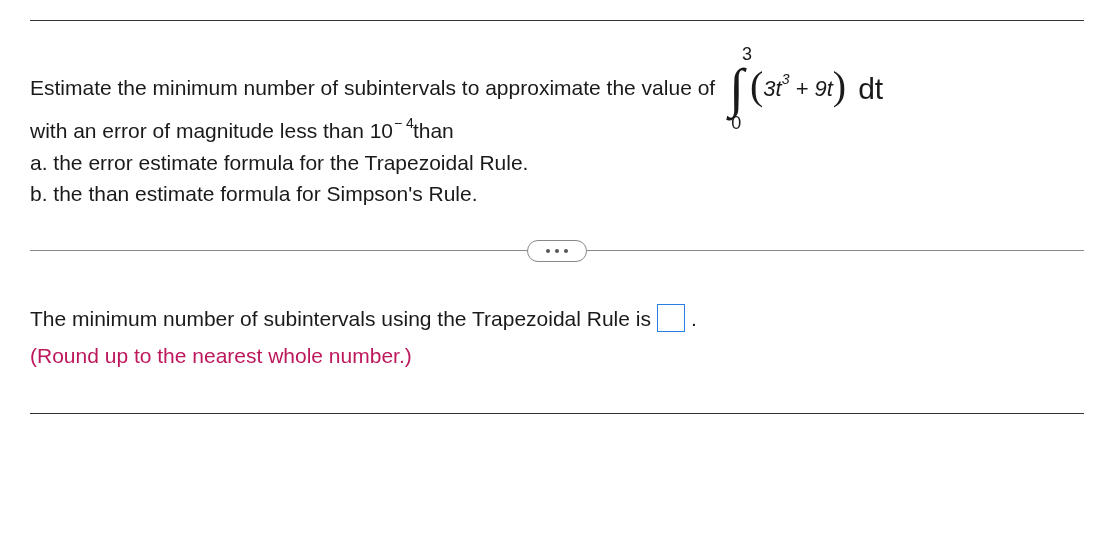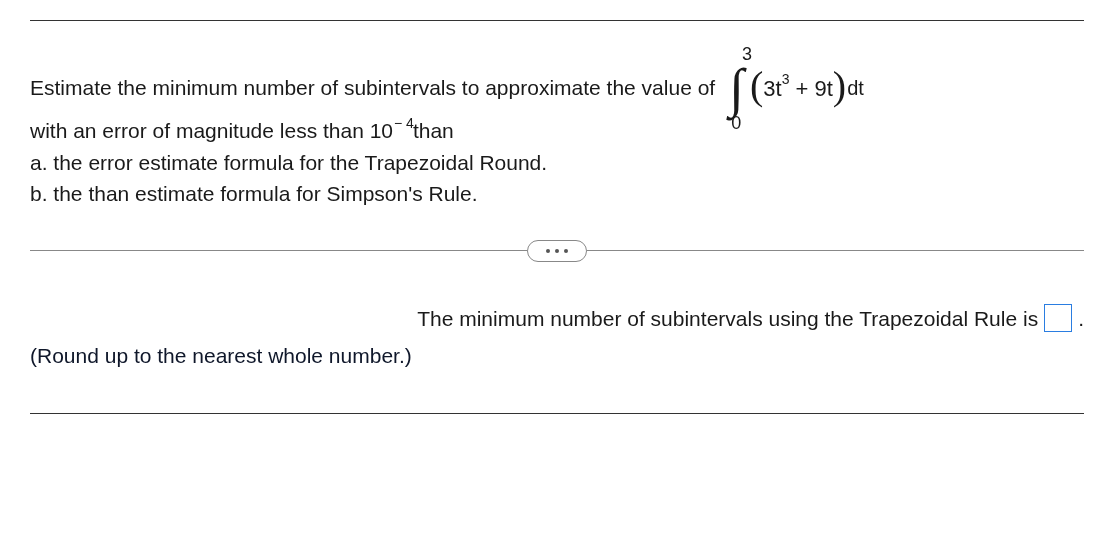--- a/index.html
+++ b/index.html
@@ -65,30 +65,31 @@
     }
     .paren {
       font-size: 40px;
       font-family: "Times New Roman", serif;
       line-height: 40px;
       position: relative;
       top: -2px;
     }
     .integrand {
       font-size: 22px;
+      font-style: italic;
     }
     .sup {
       font-size: 14px;
       vertical-align: super;
       position: relative;
       top: -3px;
     }
     .dt {
-      margin-left: 1px;
-      font-size: 20px;
+      margin-left: 12px;
+      font-size: 30px;
       text-align: right;
     }
     .power-line {
       display: inline-flex;
       align-items: baseline;
     }
     .neg4 {
       font-size: 14px;
       position: relative;
       top: -10px;
@@ -128,35 +129,34 @@
       border-radius: 50%;
     }
     .answer-section {
       line-height: 1.6;
     }
     .answer-line {
       display: flex;
       align-items: center;
       flex-wrap: wrap;
       gap: 4px;
-      justify-content: flex-end;
     }
     .answer-input {
       width: 28px;
       height: 28px;
       border: 1px solid #2a7de1;
       background: #fff;
       font-size: 18px;
       text-align: center;
       display: inline-block;
       vertical-align: middle;
       margin: 0 2px;
     }
     .hint {
-      color: #0f172a;
+      color: #be185d;
       margin-top: 4px;
     }
     .bottomline {
       border-top: 1px solid #333;
       margin-top: 40px;
     }
   </style>
 </head>
 <body>
 
@@ -180,21 +180,21 @@
         <span class="dt">dt</span>
       </span>
     </div>
 
     <div class="sub-questions">
       <div class="power-line">
         <span>with an error of magnitude less than 10</span>
         <span class="neg4">− 4</span>
         <span> than</span>
       </div>
-      <div>a. the error estimate formula for the Trapezoidal Round.</div>
+      <div>a. the error estimate formula for the Trapezoidal Rule.</div>
       <div>b. the than estimate formula for Simpson's Rule.</div>
     </div>
   </div>
 
   <div class="divider-row">
     <div class="divider-line"></div>
     <div class="divider-pill">
       <span class="dot"></span>
       <span class="dot"></span>
       <span class="dot"></span>

